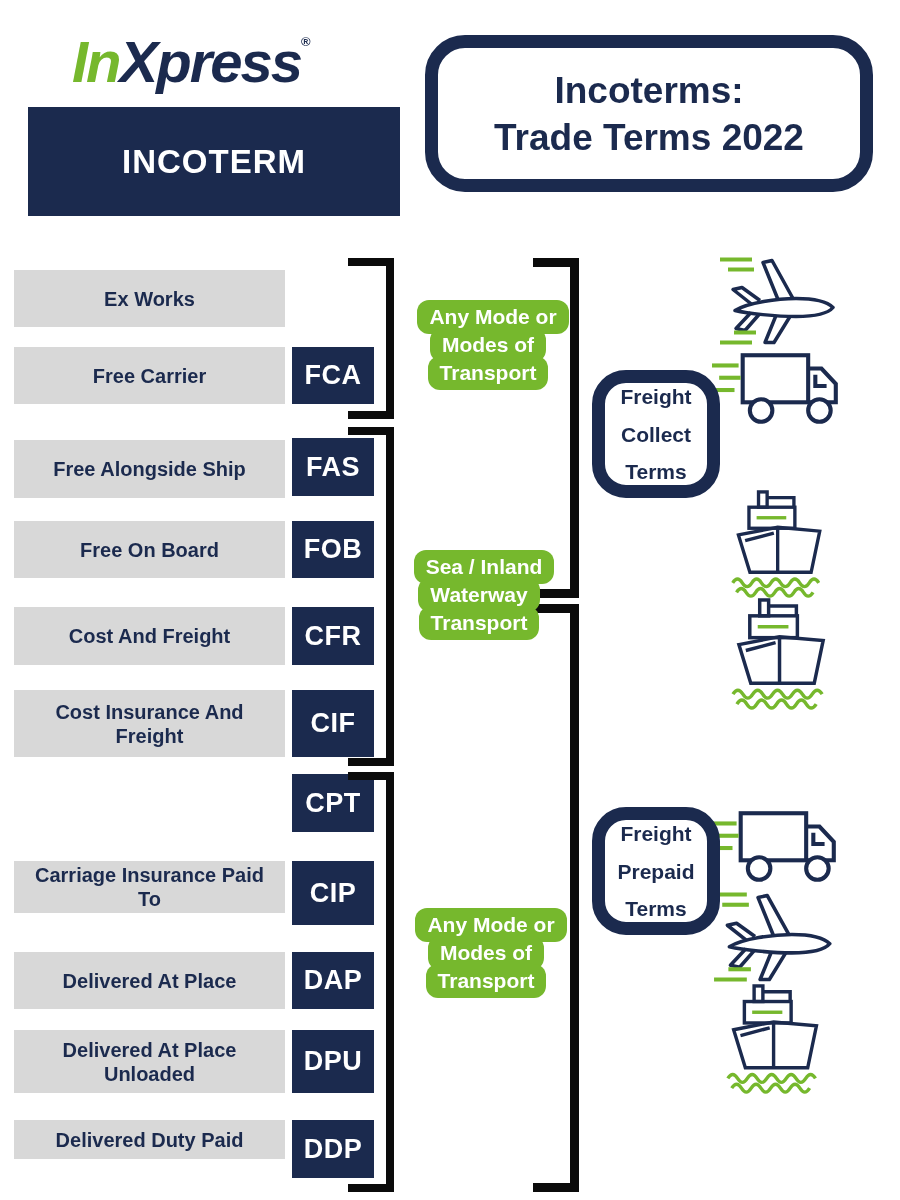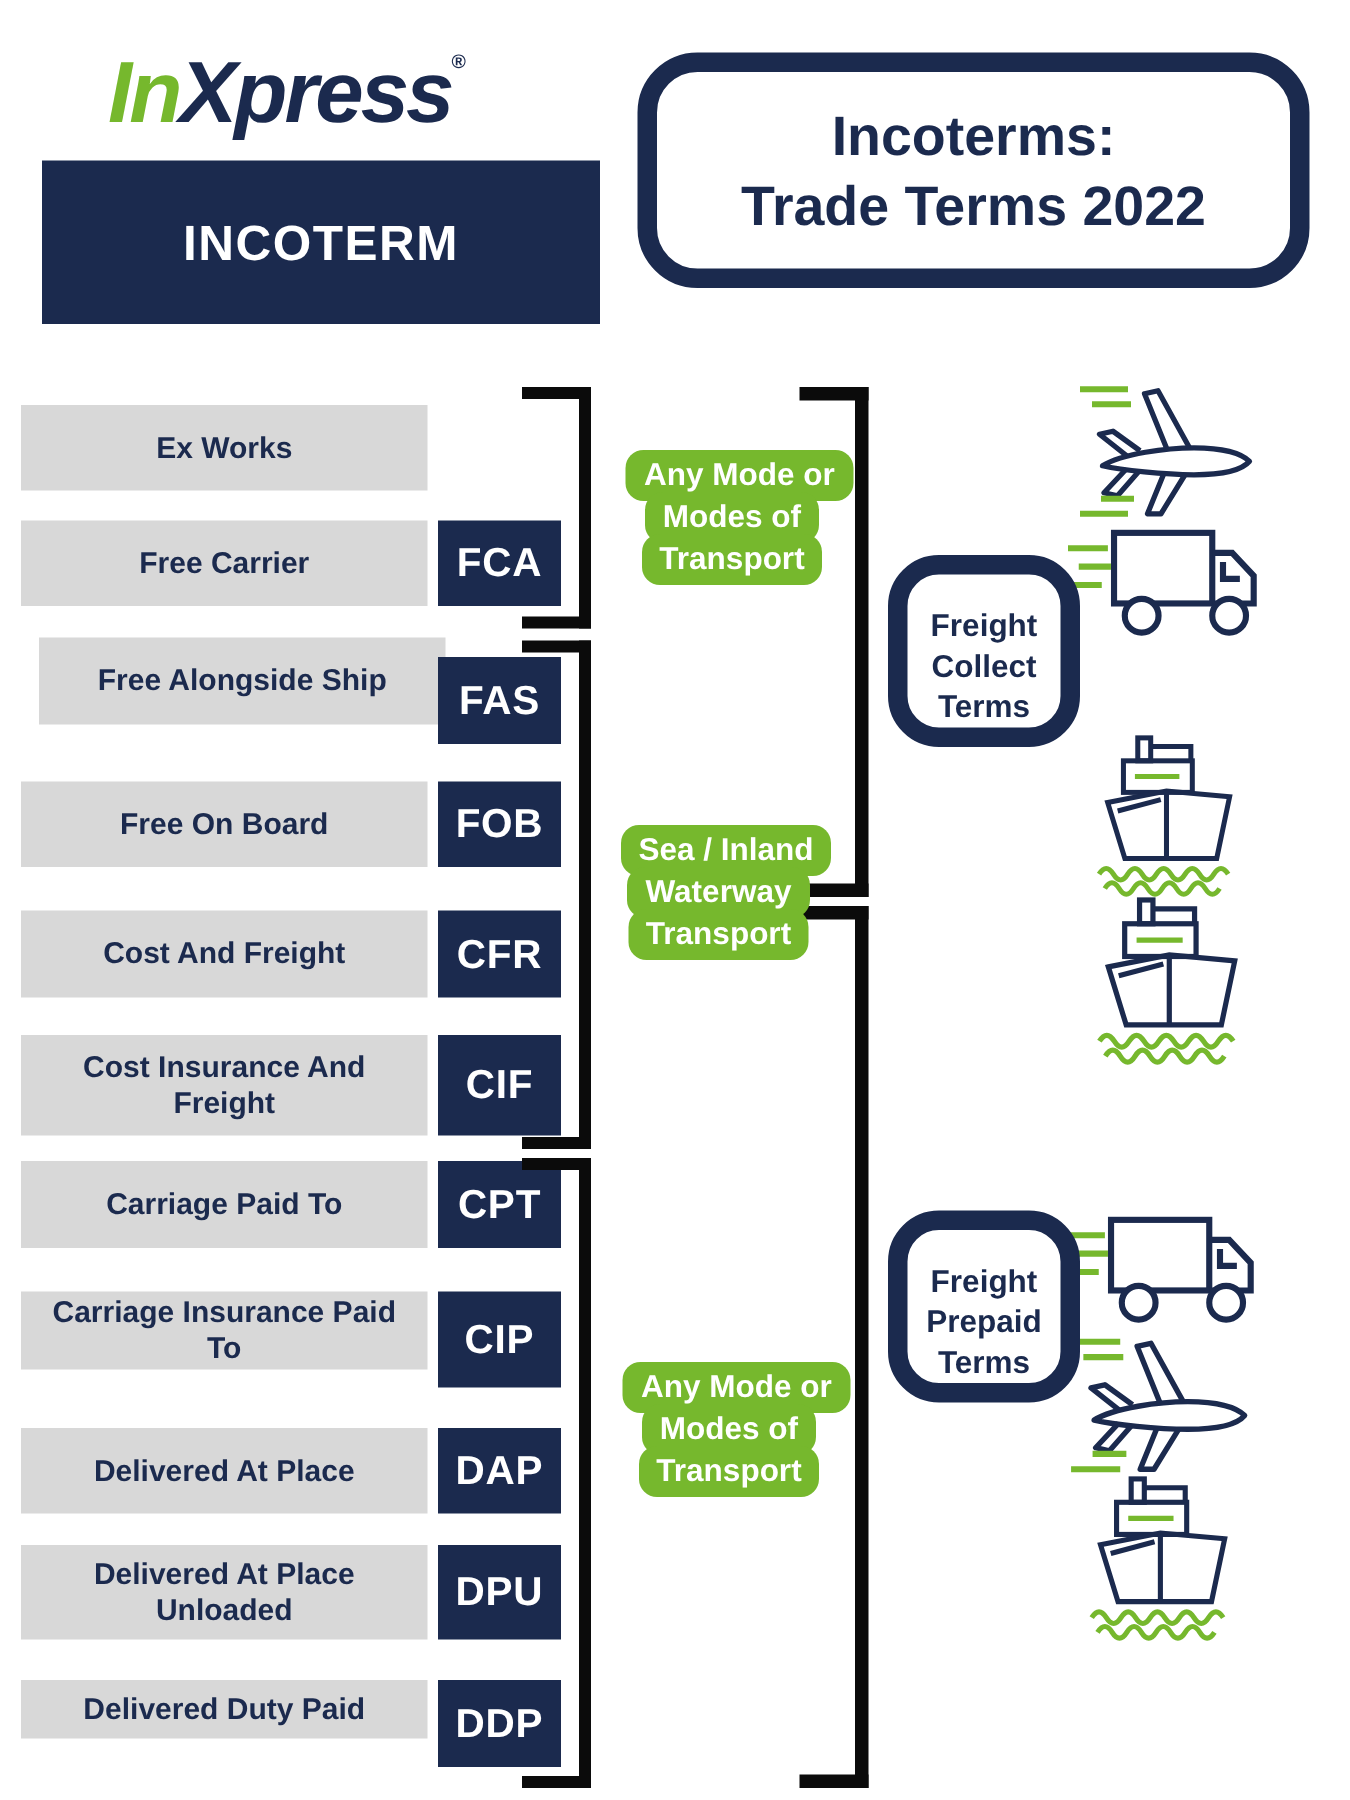--- a/index.html
+++ b/index.html
@@ -41,21 +41,21 @@
 
   
   .mode-label { position:absolute; display:flex; flex-direction:column; align-items:center; z-index:3; }
   .mode-line { background:#76b82d; color:#ffffff; font-weight:bold; font-size:21px; line-height:25px;
     padding:4px 12px 5px; border-radius:12px; margin-top:-6px; white-space:nowrap; }
   .mode-line:first-child { margin-top:0;margin-left:10px; }
 
   
   .freight-box { position:absolute; width:128px; height:128px; background:#ffffff;
     border:13px solid #1b2a4e; border-radius:34px; box-sizing:border-box; z-index:2;
-    display:flex; flex-direction:column; align-items:center; justify-content:flex-end; }
+    display:flex; flex-direction:column; align-items:center; justify-content:space-between; }
   .freight-line { color:#1b2a4e; font-weight:bold; font-size:21px; line-height:27px; }
 
   .icon { position:absolute; }
   .icon svg { display:block; width:100%; height:100%; }
 </style>
 </head>
 <body>
 
 <div class="canvas">
 
@@ -70,33 +70,32 @@
   <div class="title-box">
     <div class="title-line">Incoterms:</div>
     <div class="title-line">Trade Terms 2022</div>
   </div>
 
   <div class="term-name" style="top:270px;height:57px;">Ex Works</div>
 
   <div class="term-name" style="top:347px;height:57px;">Free Carrier</div>
   <div class="term-code" style="top:347px;height:57px;">FCA</div>
 
-  <div class="term-name" style="top:425px;height:58px;margin-left:12px;">Free Alongside Ship</div>
+  <div class="term-name" style="top:440px;height:58px;">Free Alongside Ship</div>
   <div class="term-code" style="top:438px;height:58px;">FAS</div>
 
   <div class="term-name" style="top:521px;height:57px;">Free On Board</div>
   <div class="term-code" style="top:521px;height:57px;">FOB</div>
 
   <div class="term-name" style="top:607px;height:58px;">Cost And Freight</div>
   <div class="term-code" style="top:607px;height:58px;">CFR</div>
 
   <div class="term-name" style="top:690px;height:67px;">Cost Insurance And Freight</div>
   <div class="term-code" style="top:690px;height:67px;">CIF</div>
 
-  <div class="term-name" style="top:774px;height:58px;">Carriage Paid To</div>
   <div class="term-code" style="top:774px;height:58px;">CPT</div>
 
   <div class="term-name" style="top:861px;height:52px;">Carriage Insurance Paid To</div>
   <div class="term-code" style="top:861px;height:64px;">CIP</div>
 
   <div class="term-name" style="top:952px;height:57px;">Delivered At Place</div>
   <div class="term-code" style="top:952px;height:57px;">DAP</div>
 
   <div class="term-name" style="top:1030px;height:63px;">Delivered At Place Unloaded</div>
   <div class="term-code" style="top:1030px;height:63px;">DPU</div>

